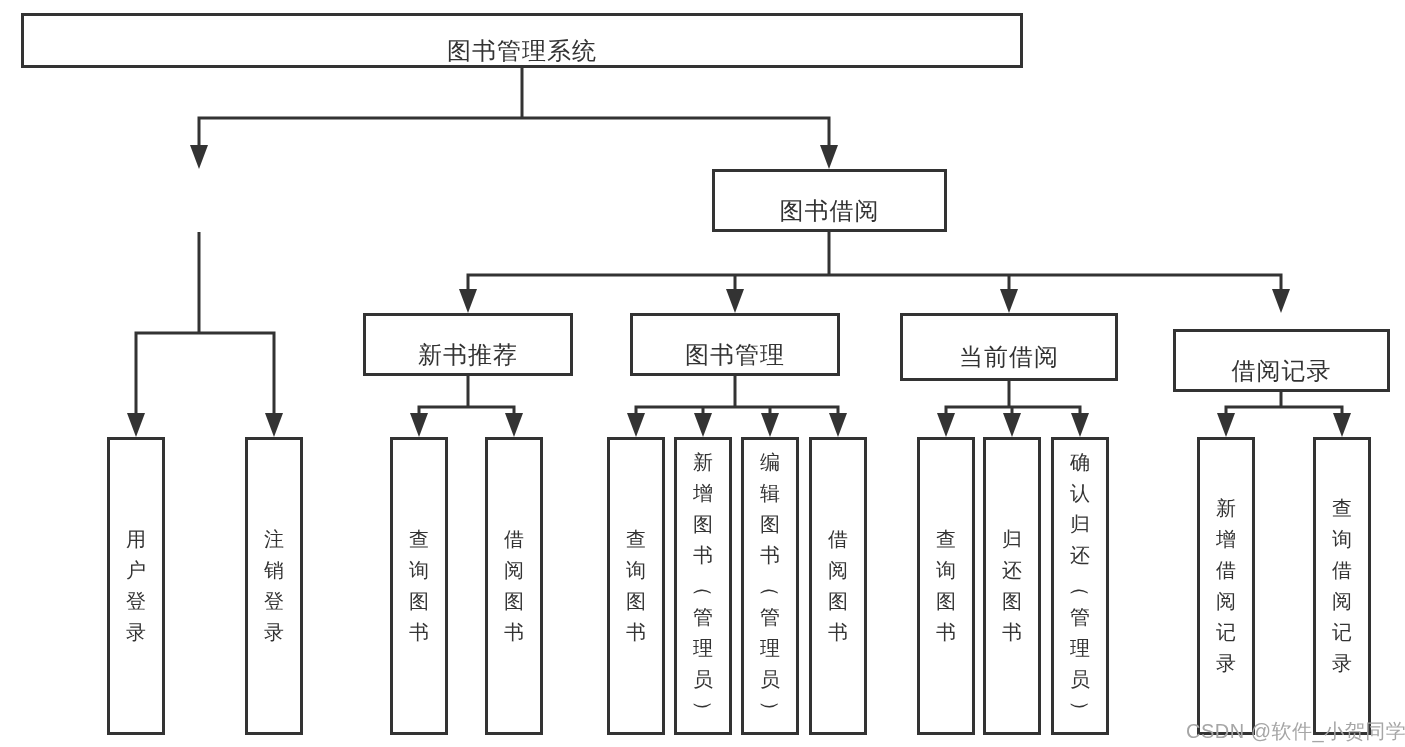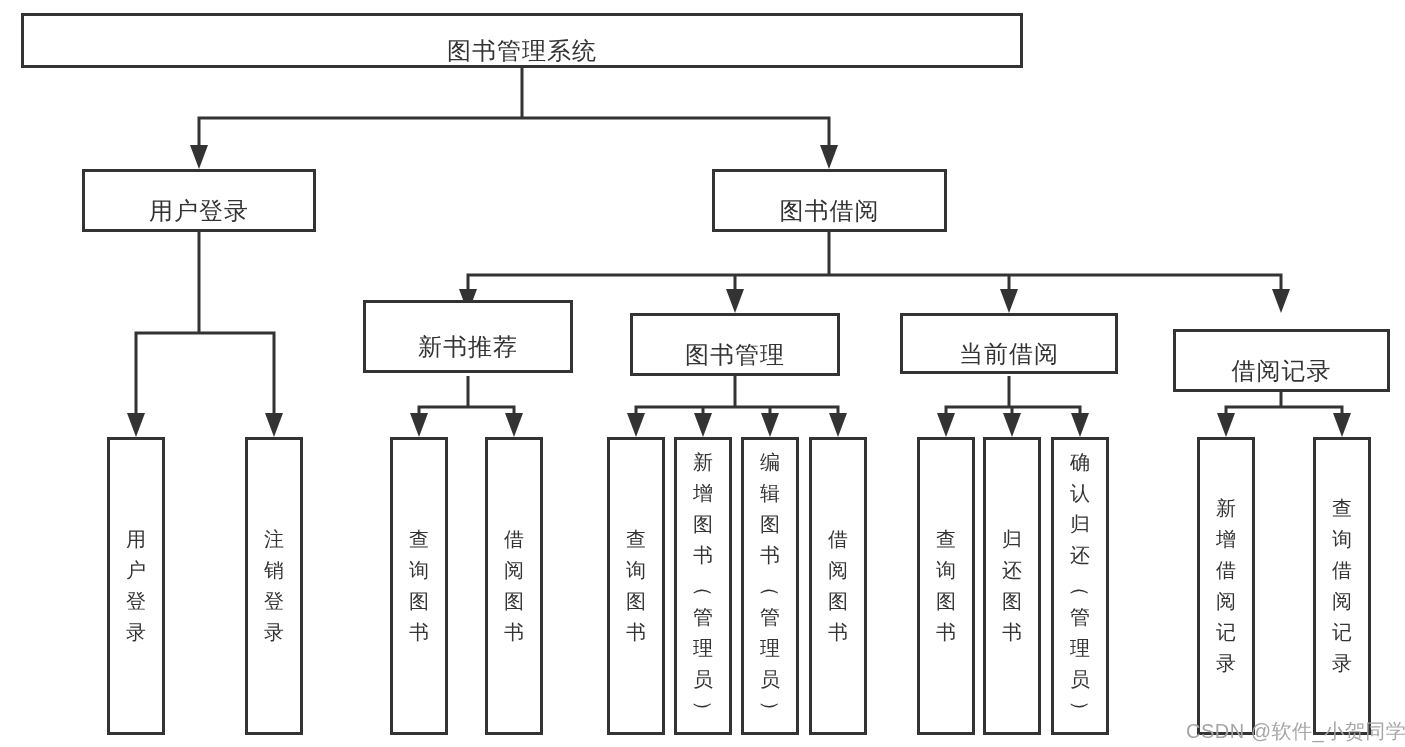--- a/index.html
+++ b/index.html
@@ -107,34 +107,31 @@
       <polygon points="1071,413 1089,413 1080,437"></polygon>
       <polygon points="1217,413 1235,413 1226,437"></polygon>
       <polygon points="1333,413 1351,413 1342,437"></polygon>
     </g>
   </svg>
 
   <div class="node" style="left:21px;top:13px;width:1002px;height:55px">
     <span class="hlabel">图书管理系统</span>
   </div>
 
-  <div class="node" style="left:82px;top:169px;width:234px;height:63px">
-    <span class="hlabel">用户登录</span>
-  </div>
   <div class="node" style="left:712px;top:169px;width:235px;height:63px">
     <span class="hlabel">图书借阅</span>
   </div>
 
-  <div class="node" style="left:363px;top:300px;width:210px;height:73px">
+  <div class="node" style="left:363px;top:313px;width:210px;height:63px">
     <span class="hlabel">新书推荐</span>
   </div>
   <div class="node" style="left:630px;top:313px;width:210px;height:63px">
     <span class="hlabel">图书管理</span>
   </div>
-  <div class="node" style="left:900px;top:313px;width:218px;height:61px">
+  <div class="node" style="left:900px;top:313px;width:218px;height:68px">
     <span class="hlabel">当前借阅</span>
   </div>
   <div class="node" style="left:1173px;top:329px;width:217px;height:63px">
     <span class="hlabel">借阅记录</span>
   </div>
 
   <div class="node leaf" style="left:107px">
     <span class="vtext">
         <div class="vchar">用</div>
         <div class="vchar">户</div>

